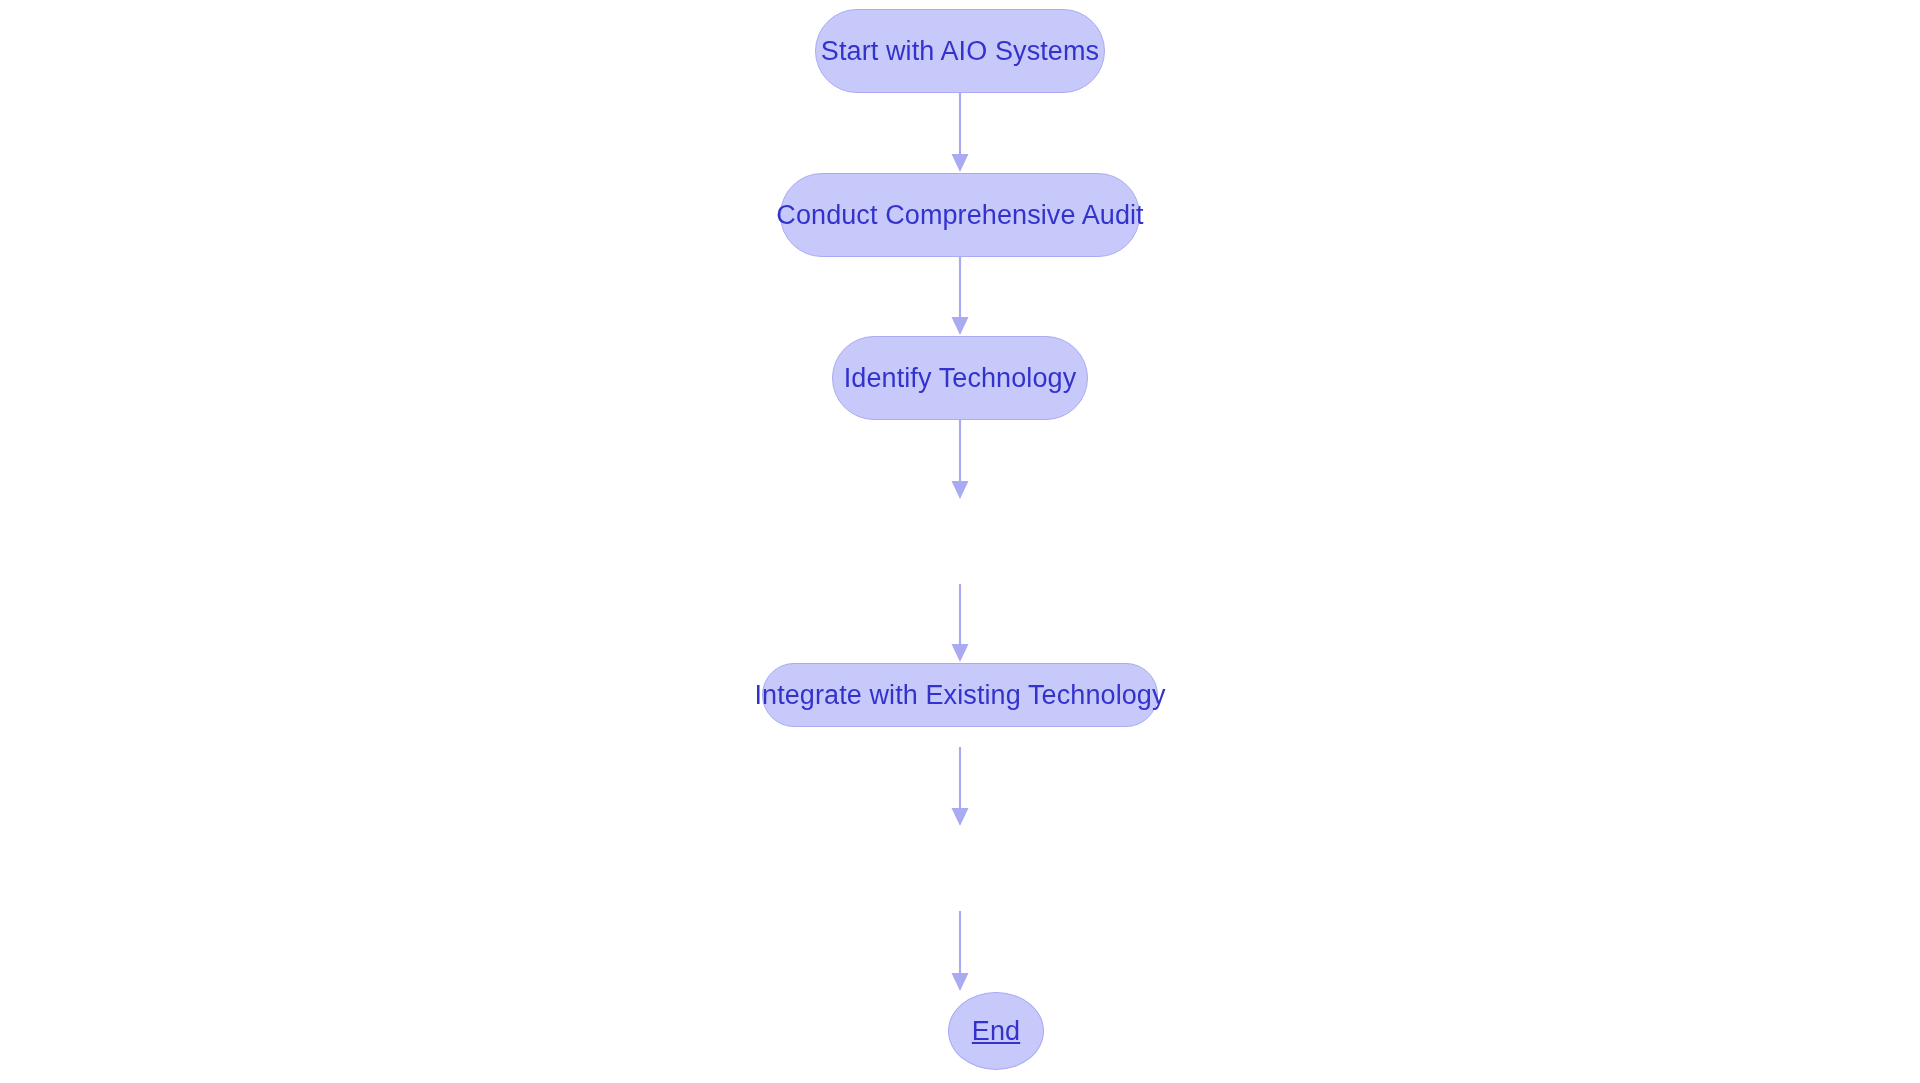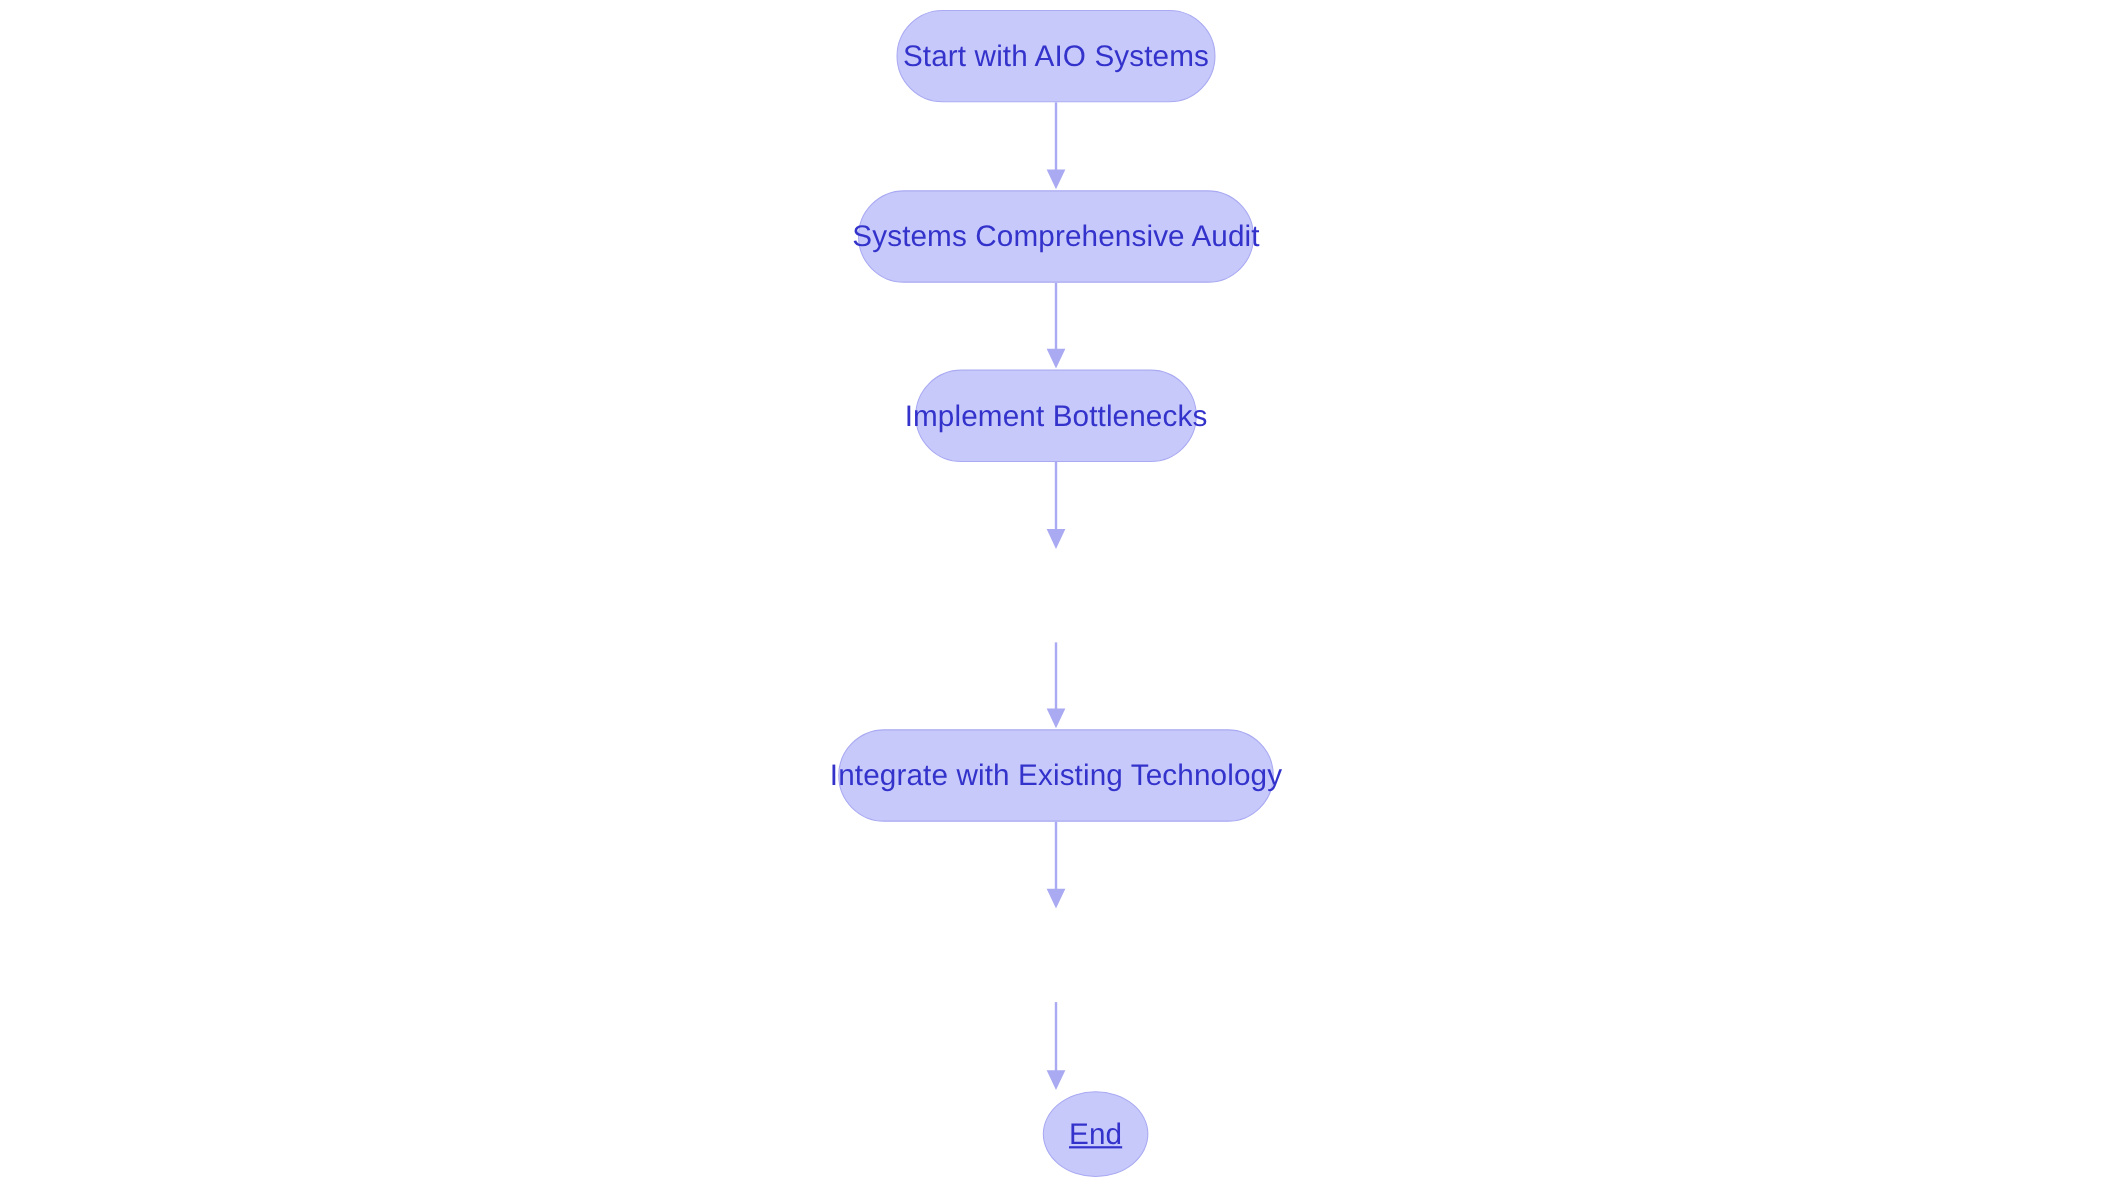--- a/index.html
+++ b/index.html
@@ -101,29 +101,29 @@
       <line x1="12" y1="0" x2="12" y2="65" stroke="#a9aaf2" stroke-width="2.2"></line>
       <polygon points="12,80 3.5,62 20.5,62" fill="#a9aaf2"></polygon>
     </svg>
   </div>
 
   <div class="node stadium" style="left:815px; top:9px; width:290px; height:84px;">
     <span class="node-label">Start with AIO Systems</span>
   </div>
 
   <div class="node stadium" style="left:780px; top:173px; width:360px; height:84px;">
-    <span class="node-label">Systems Comprehensive Audit</span>
+    <span class="node-label">Conduct Comprehensive Audit</span>
   </div>
 
   <div class="node stadium" style="left:832px; top:336px; width:256px; height:84px;">
-    <span class="node-label">Implement Bottlenecks</span>
+    <span class="node-label">Identify Technology</span>
   </div>
 
 
-  <div class="node stadium" style="left:762px; top:663px; width:396px; height:84px;">
+  <div class="node stadium" style="left:762px; top:663px; width:396px; height:64px;">
     <span class="node-label">Integrate with Existing Technology</span>
   </div>
 
 
   <div class="node ellipse" style="left:948px; top:992px; width:96px; height:78px;text-decoration:underline;">
     <span class="node-label">End</span>
   </div>
 
 </div>
 

